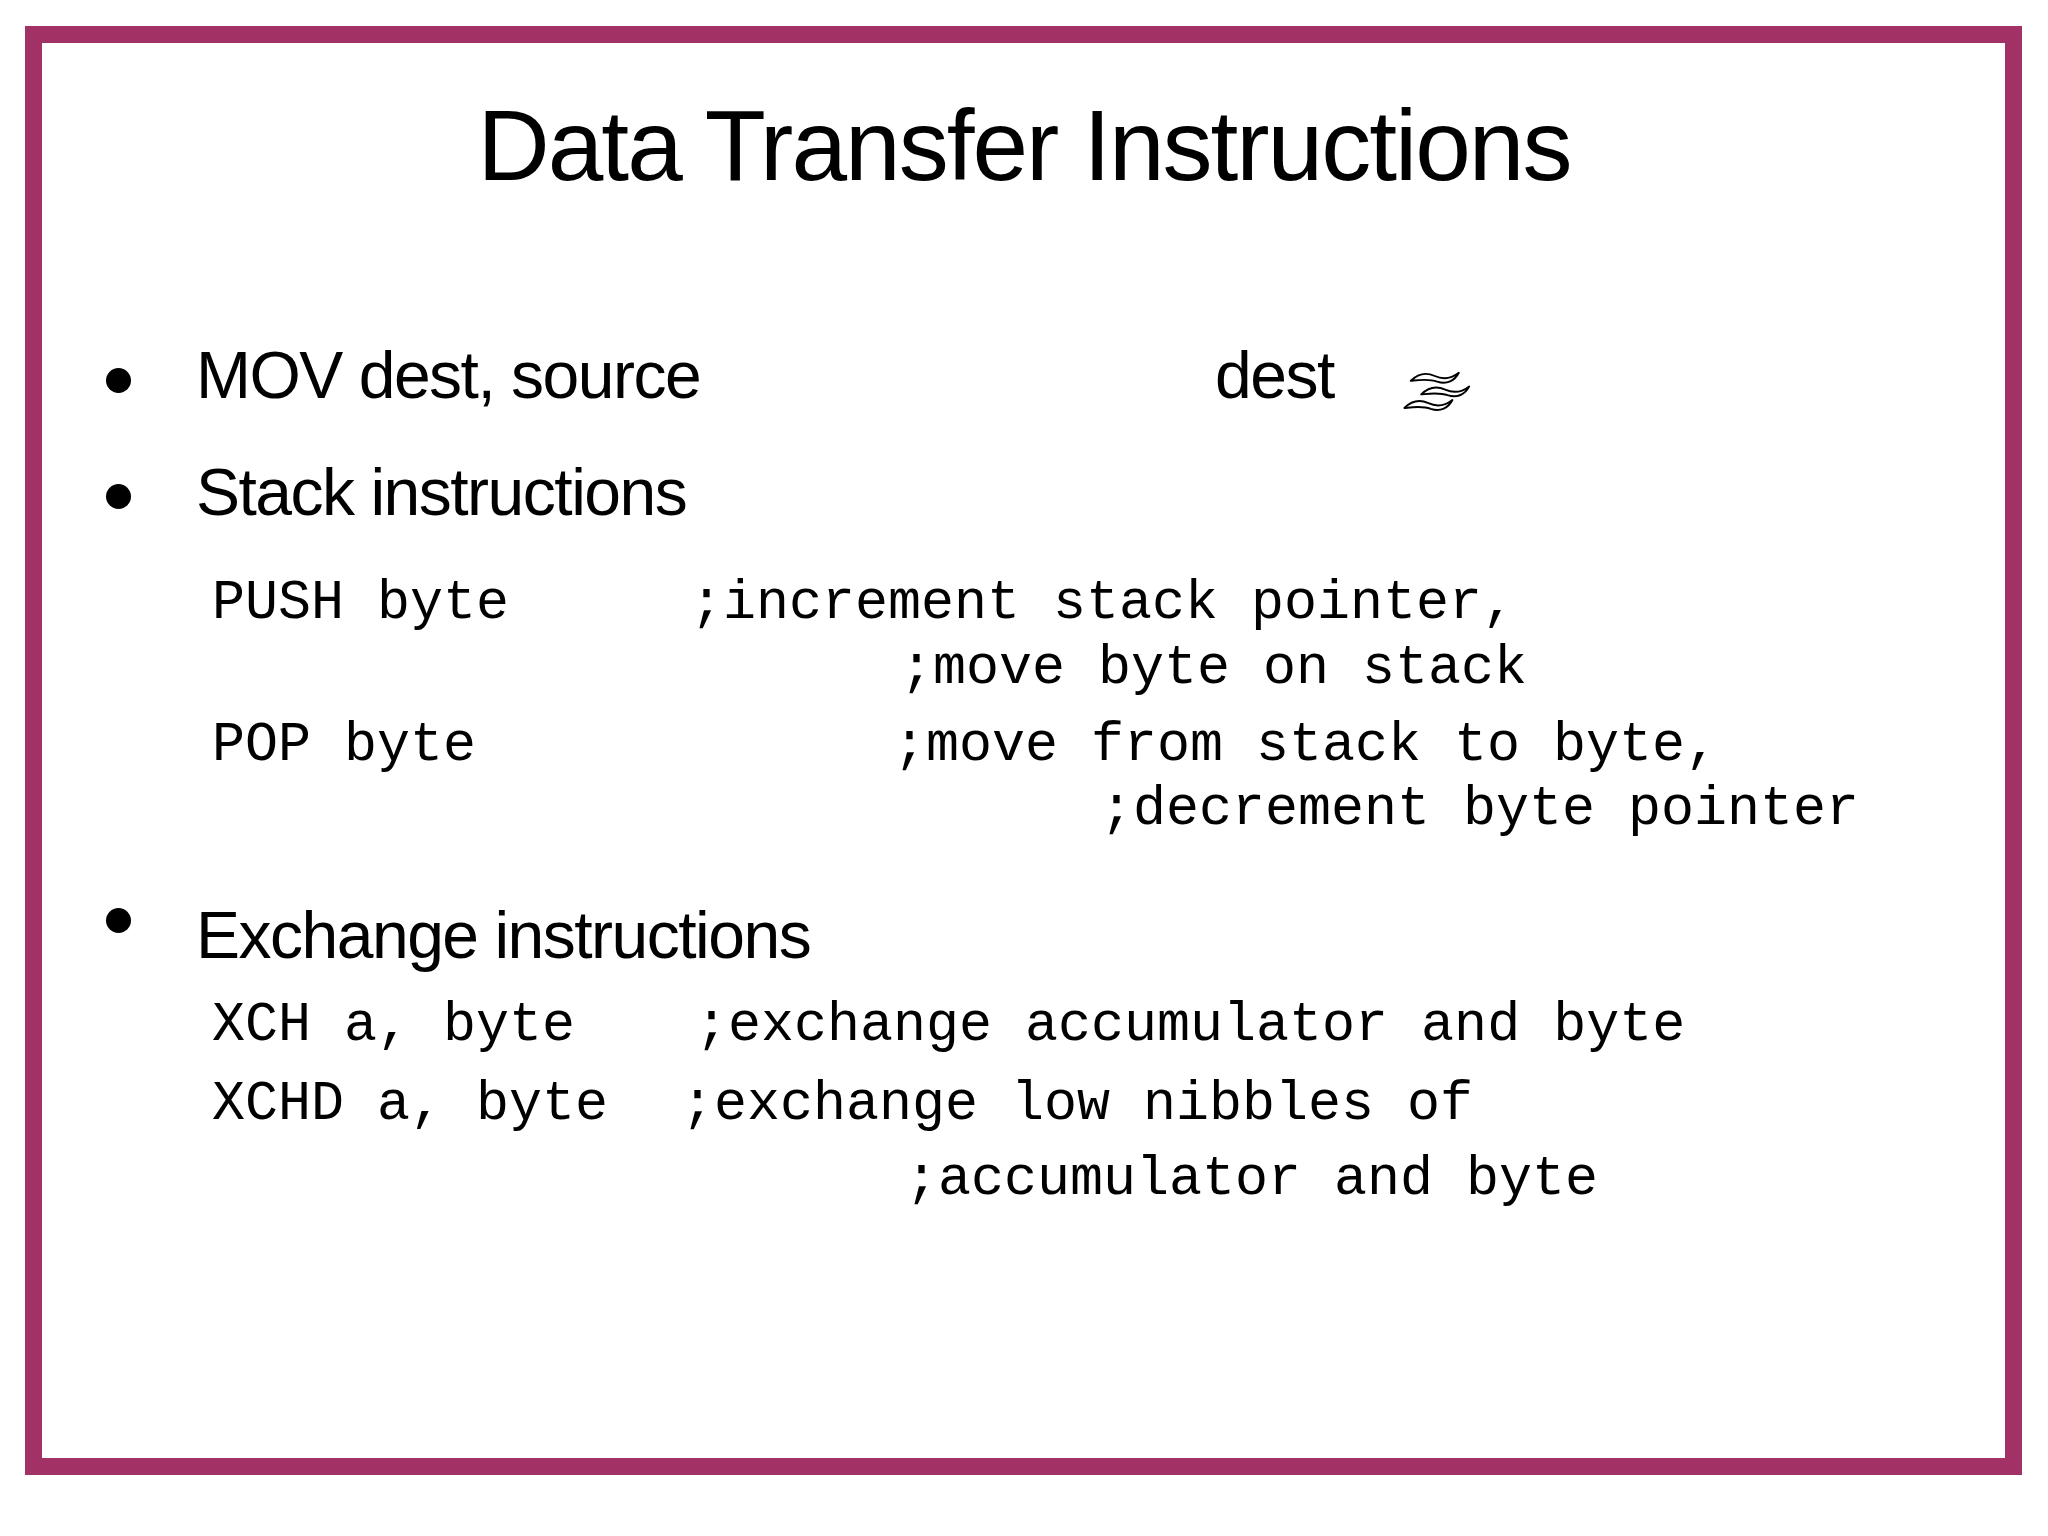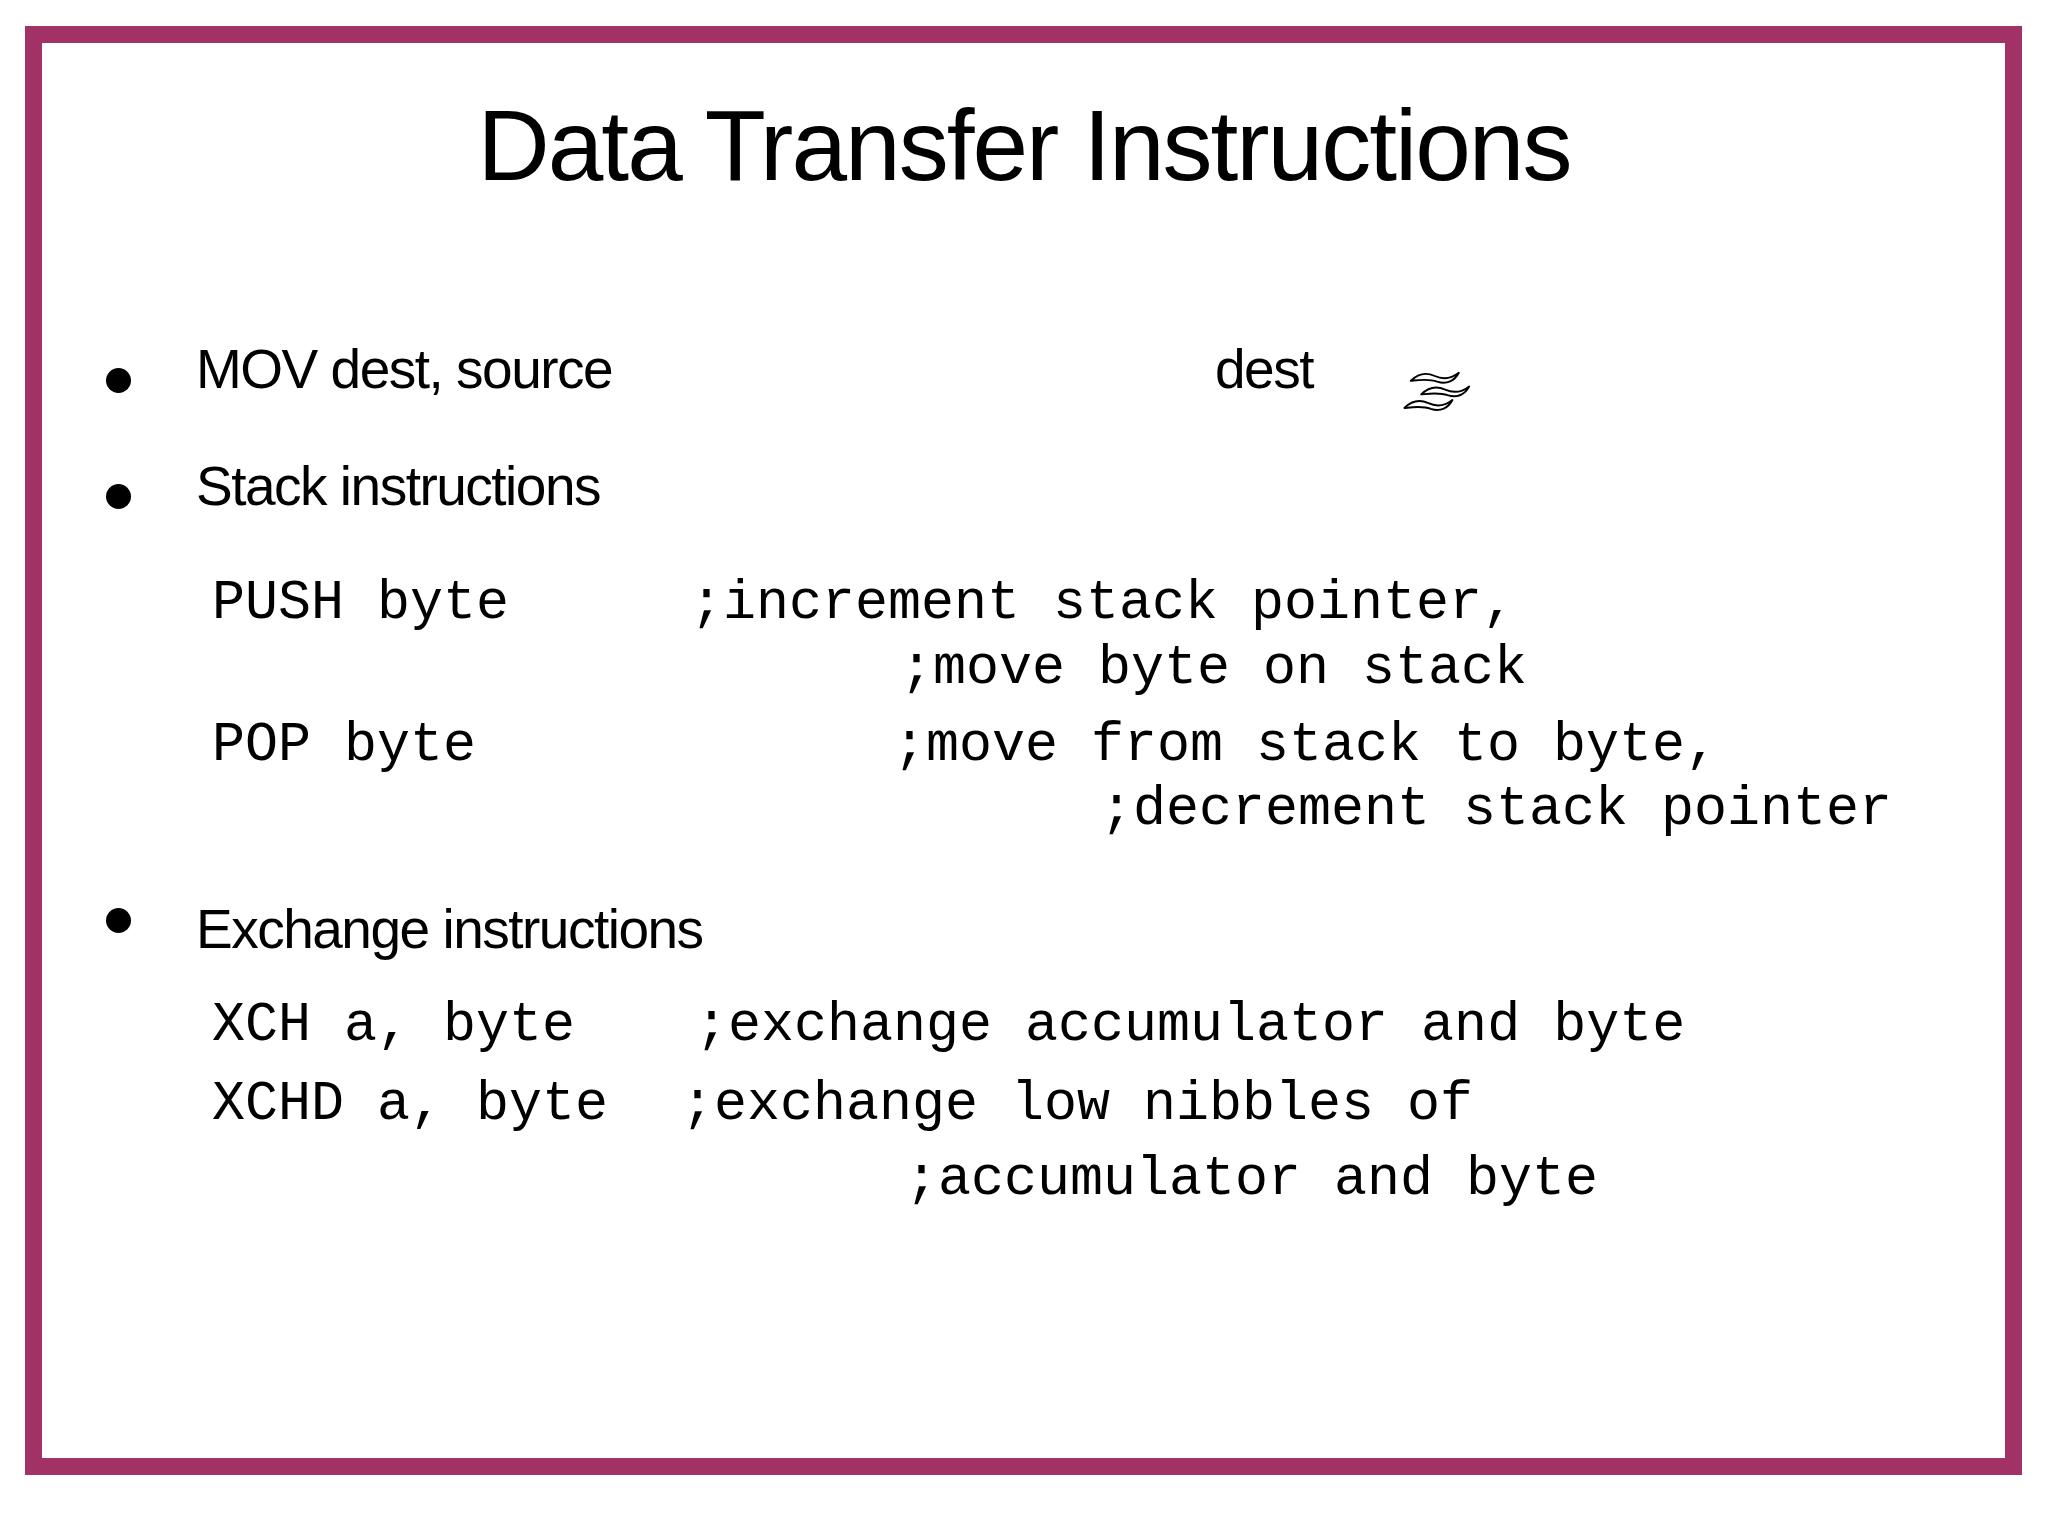--- a/index.html
+++ b/index.html
@@ -9,21 +9,21 @@
   }
   .frame{
     position:absolute;left:25px;top:26px;width:1997px;height:1449px;
     border:17px solid #A23166;box-sizing:border-box;
   }
   .title{
     position:absolute;left:0;right:0;top:95px;text-align:center;
     font-size:100px;line-height:1;letter-spacing:-2px;font-weight:400;
   }
   .bullet-text{
-    position:absolute;font-size:55px;line-height:1;letter-spacing:-1.5px;white-space:pre;
+    position:absolute;font-size:66px;line-height:1;letter-spacing:-1.5px;white-space:pre;
   }
   .dot{
     position:absolute;width:25px;height:25px;background:#000;border-radius:50%;
   }
   .mono{
     position:absolute;font-family:"Liberation Mono",monospace;
     font-size:55px;line-height:1;white-space:pre;
   }
   .mnemonic{font-weight:normal;}
   .wave-icon{position:absolute;left:1398px;top:370px;}
@@ -55,21 +55,21 @@
 
   <div class="dot" style="left:106px;top:484px;"></div>
   <div class="bullet-text" style="left:196px;top:459px;">Stack instructions</div>
 
   <div class="mono mnemonic" style="left:212px;top:576px;">PUSH byte</div>
   <div class="mono" style="left:690px;top:576px;">;increment stack pointer,</div>
   <div class="mono" style="left:900px;top:641px;">;move byte on stack</div>
 
   <div class="mono mnemonic" style="left:212px;top:718px;text-align:right;">POP byte</div>
   <div class="mono" style="left:893px;top:718px;">;move from stack to byte,</div>
-  <div class="mono" style="left:1100px;top:782px;">;decrement stack pointer</div>
+  <div class="mono" style="left:1100px;top:782px;">;decrement byte pointer</div>
 
   <div class="dot" style="left:106px;top:908px;"></div>
   <div class="bullet-text" style="left:196px;top:902px;">Exchange instructions</div>
 
   <div class="mono mnemonic" style="left:212px;top:998px;">XCH a, byte</div>
   <div class="mono" style="left:695px;top:998px;">;exchange accumulator and byte</div>
 
   <div class="mono mnemonic" style="left:212px;top:1077px;">XCHD a, byte</div>
   <div class="mono" style="left:656px;top:1077px;margin-left:25px;">;exchange low nibbles of</div>
   <div class="mono" style="left:905px;top:1152px;">;accumulator and byte</div>

